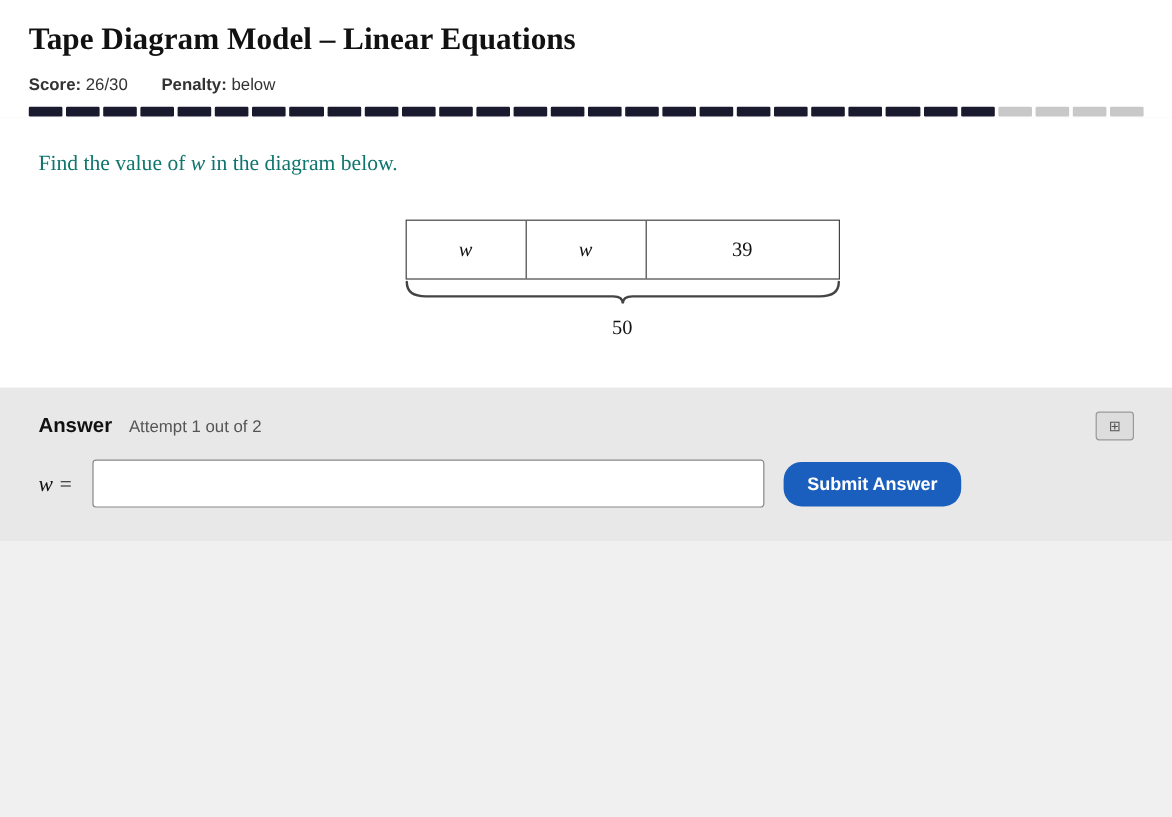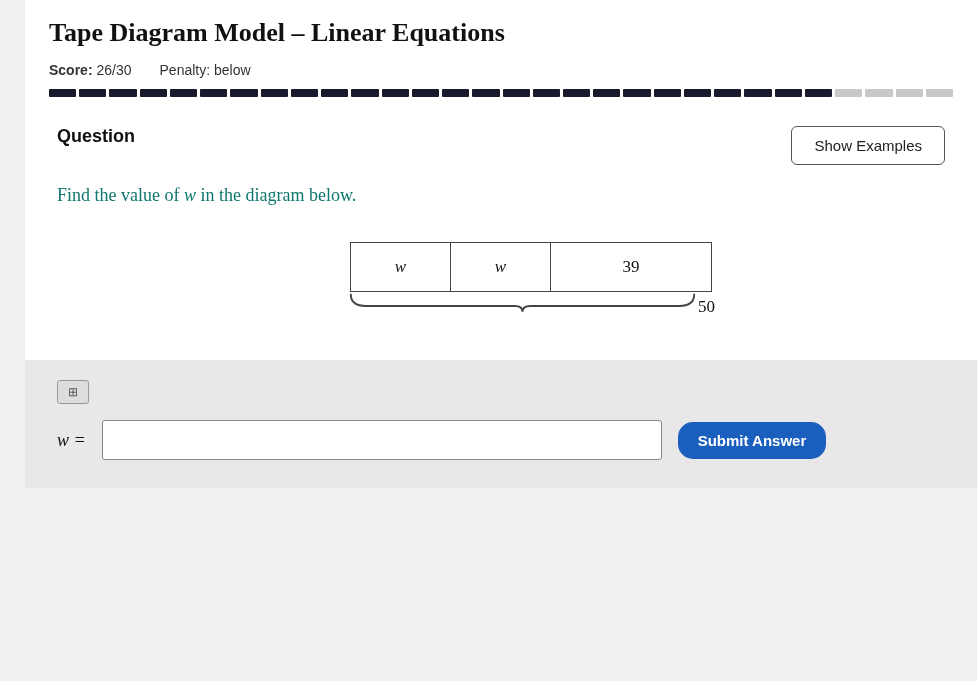--- a/index.html
+++ b/index.html
@@ -15,21 +15,20 @@
       justify-content: center;
       align-items: flex-start;
       min-height: 681px;
       padding: 0;
     }
 
     .page-container {
       width: 977px;
       min-height: 681px;
       background: #f0f0f0;
-      margin-left: 25px;
     }
 
     .header-section {
       background: #fff;
       padding: 18px 24px 0 24px;
       border-bottom: none;
     }
 
     .page-title {
       font-size: 26px;
@@ -43,21 +42,21 @@
       display: flex;
       align-items: flex-end;
       gap: 28px;
       margin-bottom: 10px;
       font-size: 14px;
       color: #333;
       font-family: Arial, sans-serif;
     }
 
     .score-label { font-weight: bold; }
-    .penalty-label { font-weight: normal; }
+    .penalty-label { font-weight: bold; }
 
     .progress-bar-container {
       width: 100%;
       height: 10px;
       margin-bottom: 0;
       display: flex;
       gap: 3px;
       align-items: center;
     }
 
@@ -155,21 +154,21 @@
 
     .tape-cell.number {
       font-style: normal;
       min-width: 160px;
       text-align: center;
     }
 
     
     .brace-row {
       display: flex;
-      flex-direction: row;
+      flex-direction: column;
       align-items: center;
       width: 368px;
       margin-top: 0;
     }
 
     .brace-svg {
       width: 368px;
       height: 28px;
     }
 
@@ -308,24 +307,20 @@
         <div class="progress-segment filled"></div>
         <div class="progress-segment empty"></div>
         <div class="progress-segment empty"></div>
         <div class="progress-segment empty"></div>
         <div class="progress-segment empty"></div>
       </div>
   </div>
 
   <div class="main-content">
 
-    <div class="question-header-row">
-      <span class="question-label">Question</span>
-      <button class="show-examples-btn">Show Examples</button>
-    </div>
 
     <p class="question-text">
       Find the value of <em>w</em> in the diagram below.
     </p>
 
     <div class="tape-diagram-container">
       <div class="tape-row">
         <div class="tape-cell">
           <em>w</em>
         </div>
@@ -341,20 +336,24 @@
         <svg class="brace-svg" viewBox="0 0 368 28" xmlns="http://www.w3.org/2000/svg">
 
           <path d="M4,2 Q4,14 20,14 L176,14 Q184,14 184,20 Q184,14 192,14 L348,14 Q364,14 364,2" fill="none" stroke="#444" stroke-width="2" stroke-linecap="round"></path>
         </svg>
         <span class="brace-label">50</span>
       </div>
     </div>
 
     <div class="answer-section">
       <div class="answer-header-row">
+        <div>
+          <span class="answer-label">Answer</span>
+          <span class="attempt-label">Attempt 1 out of 2</span>
+        </div>
         <div class="calculator-icon">⊞</div>
       </div>
 
       <div class="answer-input-row">
         <span class="w-equals">w =</span>
         <input class="answer-input" type="text" placeholder="" style="">
         <button class="submit-btn">Submit Answer</button>
       </div>
     </div>
 

